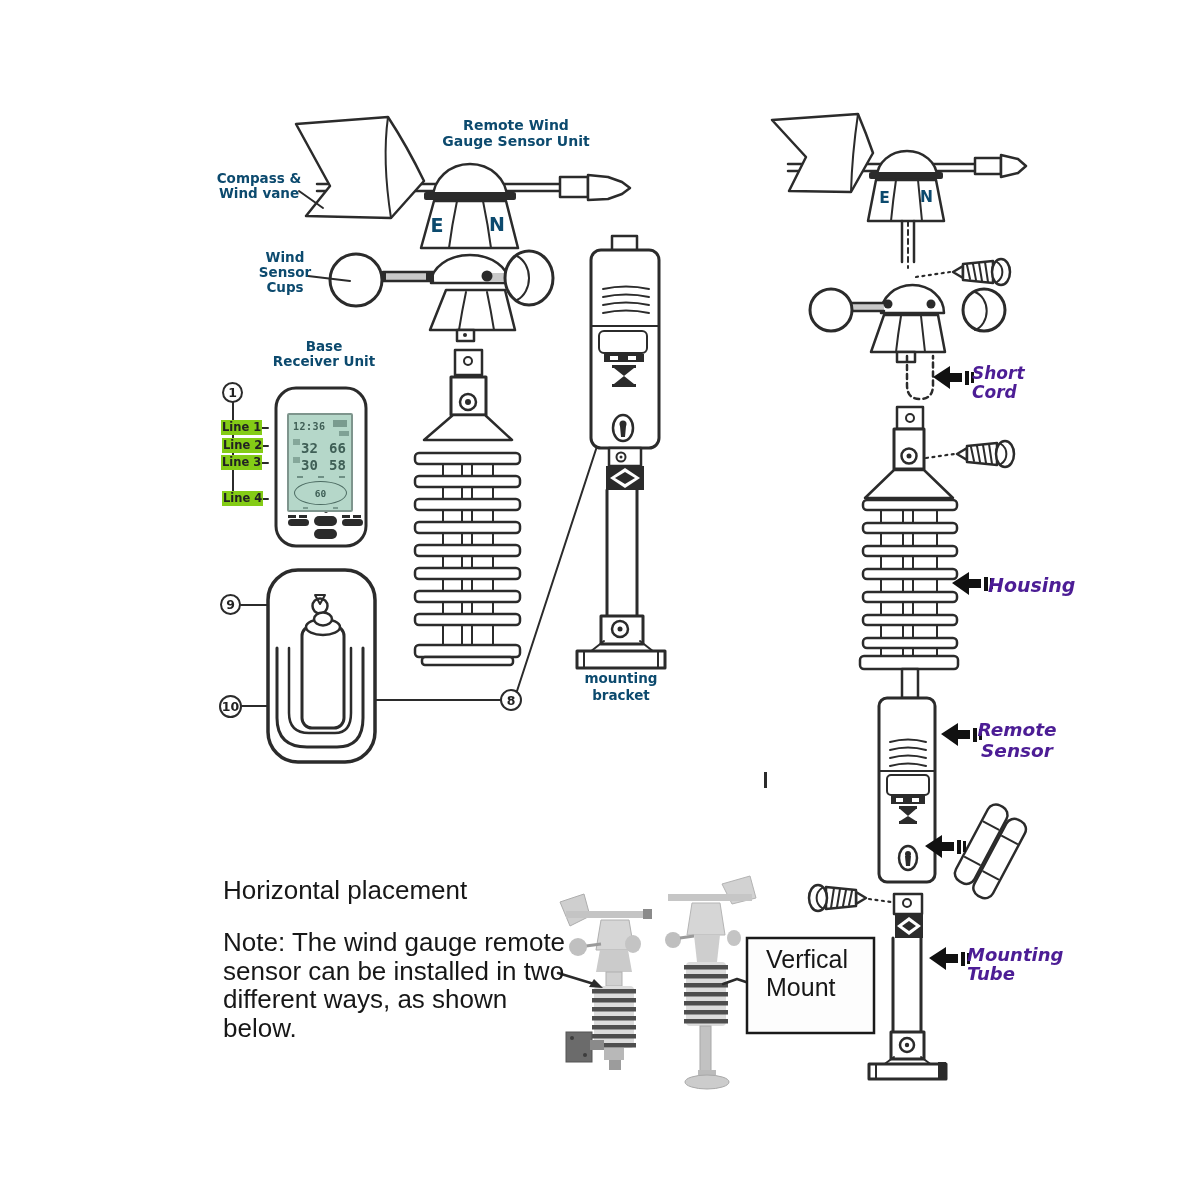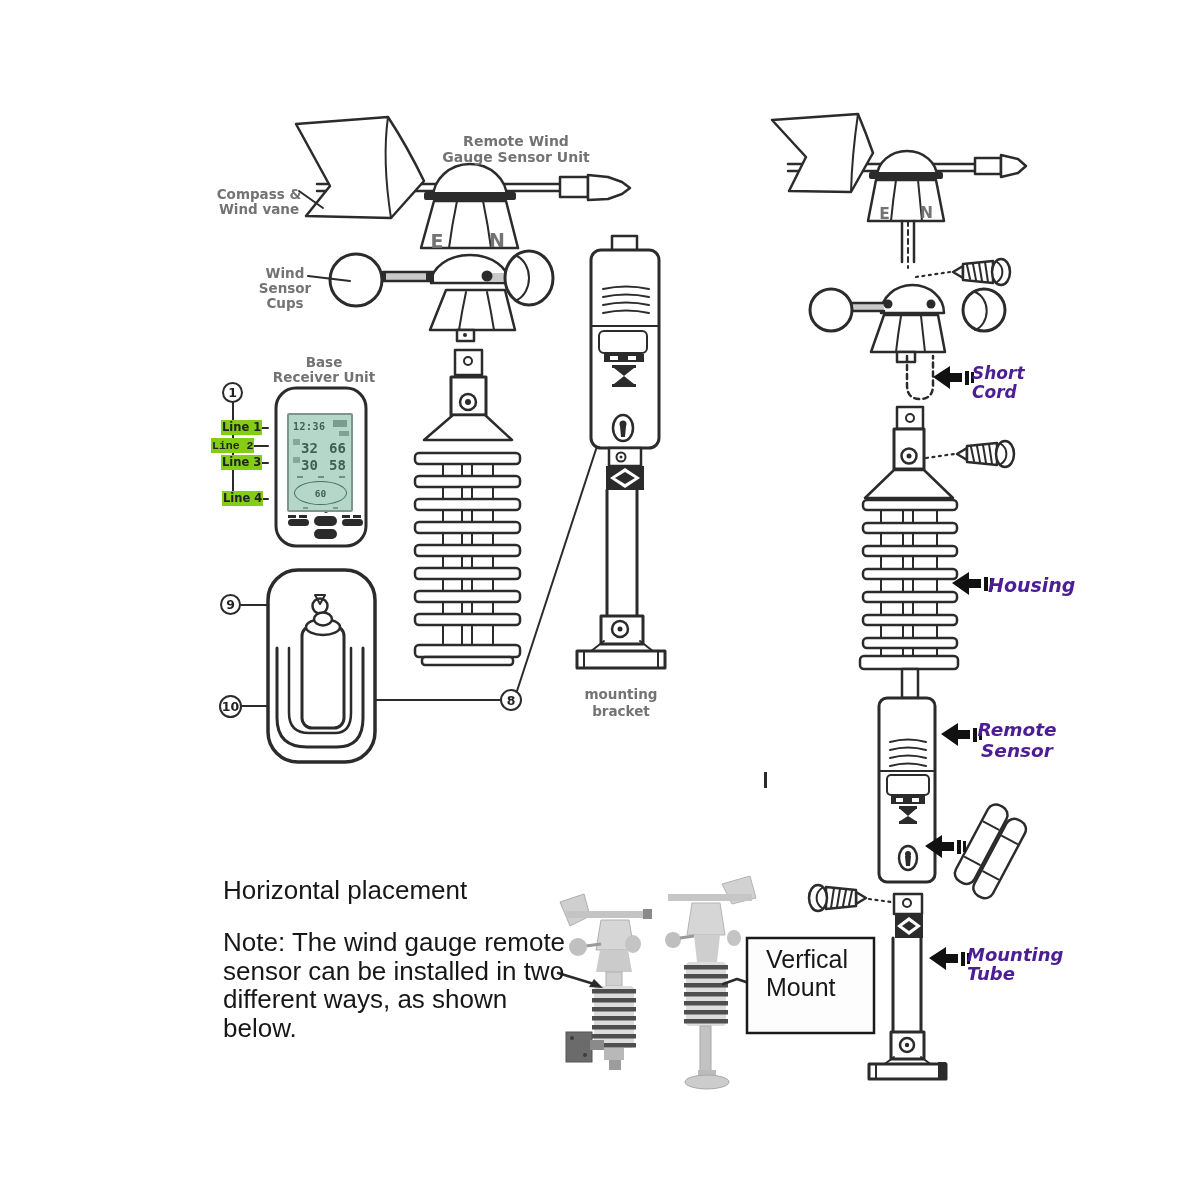--- a/index.html
+++ b/index.html
@@ -11,21 +11,21 @@
   .sf {stroke:#2b2b2b;stroke-width:2.5;fill:#ffffff;stroke-linecap:round;stroke-linejoin:round;}
   .s3 {stroke-width:3;}
   .s2 {stroke-width:2;}
   .fk {fill:#2b2b2b;stroke:none;}
   .ab {fill:#111111;stroke:none;}
   .dash{stroke-dasharray:5 4;}
   .dots{stroke-dasharray:2 4.5;stroke-width:2.2;}
   .gray{fill:#c9c9c9;stroke:none;}
   
   .lbl{position:absolute;white-space:pre-line;}
-  .lb {font-weight:bold;color:#737373;text-align:center;margin-top:16px;}
+  .lb {font-weight:bold;color:#0c4a6e;text-align:center;}
   .li {font-style:italic;font-weight:bold;color:#4c1d95;text-align:left;}
   .lp {font-family:"Liberation Sans",sans-serif;color:#171717;font-weight:normal;}
   .callout{position:absolute;border:2.5px solid #2b2b2b;border-radius:50%;background:#fff;
            display:flex;align-items:center;justify-content:center;font-weight:bold;
            font-size:12.5px;color:#222;box-sizing:border-box;}
   .line-label{position:absolute;background:#84cc16;font-weight:bold;font-size:11.5px;color:#222;padding:0 1px;line-height:15px;}
   
   .lcd{position:absolute;left:287px;top:413px;width:66px;height:99px;background:#b5d7c9;
        border:2px solid #7e958d;border-radius:2px;box-sizing:border-box;
        font-family:"DejaVu Sans Mono",monospace;color:#3f5f56;}
@@ -411,21 +411,21 @@
 <div class="lbl lb" style="left:488px;top:213px;width:18px;font-size:19px;">N</div>
 <div class="lbl lb" style="left:877px;top:189px;width:15px;font-size:15.5px;">E</div>
 <div class="lbl lb" style="left:919px;top:188px;width:15px;font-size:15.5px;">N</div>
 
 <div class="callout" style="left:222px;top:382px;width:21px;height:21px;">1</div>
 <div class="callout" style="left:220px;top:594px;width:21px;height:21px;">9</div>
 <div class="callout" style="left:219px;top:695px;width:23px;height:23px;">10</div>
 <div class="callout" style="left:500px;top:689px;width:22px;height:22px;">8</div>
 
 <div class="line-label" style="left:221px;top:420px;">Line 1</div>
-<div class="line-label" style="left:211px;top:438px;font-family:Liberation Mono, monospace;">Line 2</div>
+<div class="line-label" style="left:222px;top:438px;">Line 2</div>
 <div class="line-label" style="left:221px;top:455px;">Line 3</div>
 <div class="line-label" style="left:222px;top:491px;">Line 4</div>
 
 <div class="lcd">
   <span style="left:4px;top:6px;font-size:10px;letter-spacing:0.5px;">12:36</span>
   <div class="mark" style="left:44px;top:5px;width:14px;height:7px;opacity:.5;"></div>
   <div class="mark" style="left:50px;top:16px;width:10px;height:5px;opacity:.45;"></div>
   <div class="mark" style="left:4px;top:24px;width:7px;height:6px;opacity:.4;"></div>
   <div class="mark" style="left:4px;top:42px;width:7px;height:6px;opacity:.4;"></div>
   <span style="left:12px;top:25px;font-size:14px;">32</span>

